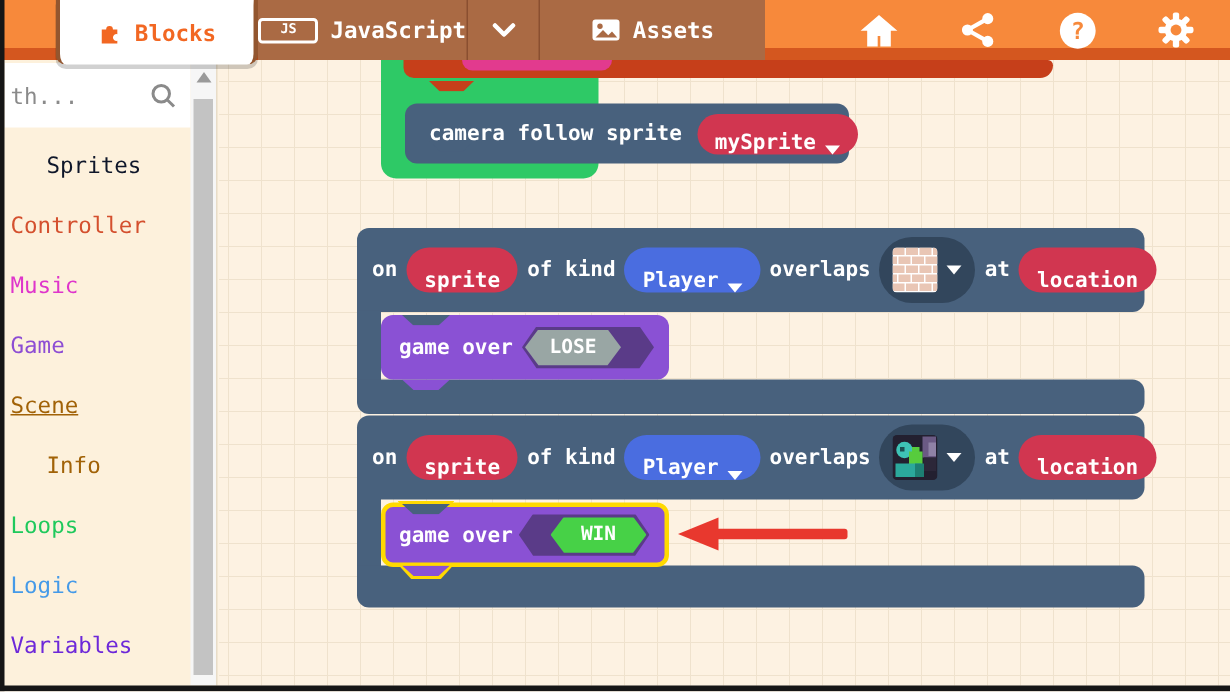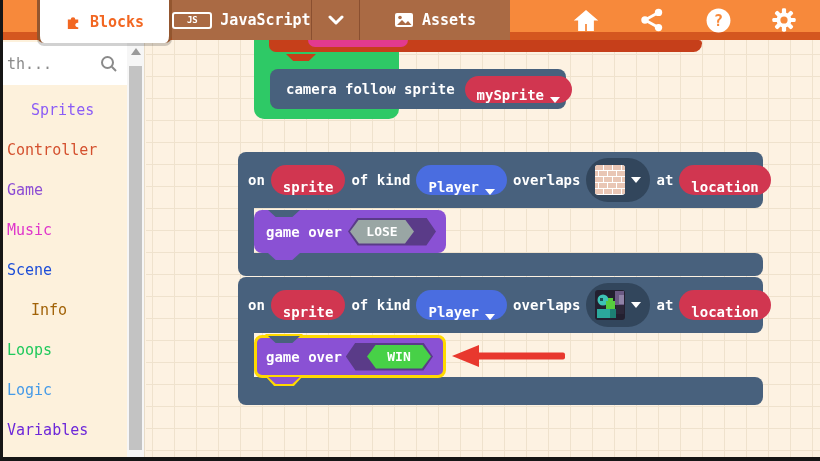--- a/index.html
+++ b/index.html
@@ -279,25 +279,25 @@
 
   <aside class="sidebar">
     <div class="searchbox">
       <span class="search-text">th...</span>
       <svg width="20" height="20" viewBox="0 0 20 20" style="margin-right:8px;">
         <circle cx="8.5" cy="8.5" r="5.5" fill="none" stroke="#8a8a8a" stroke-width="2"></circle>
         <line x1="12.8" y1="12.8" x2="17" y2="17" stroke="#8a8a8a" stroke-width="2"></line>
       </svg>
     </div>
     <div class="cats">
-      <div class="cat" style="color: #8b5cf6; padding-left: 28px;">Sprites</div>
+      <div class="cat" style="color: #0f172a; padding-left: 28px;">Sprites</div>
       <div class="cat" style="color: rgb(212, 80, 46);">Controller</div>
+      <div class="cat" style="color: rgb(223, 53, 203);">Music</div>
       <div class="cat" style="color: rgb(141, 77, 212);">Game</div>
-      <div class="cat" style="color: rgb(223, 53, 203);">Music</div>
-      <div class="cat" style="color: #1d4ed8;">Scene</div>
+      <div class="cat" style="color: #a16207; text-decoration: underline;">Scene</div>
       <div class="cat" style="color: #a16207; padding-left: 28px;">Info</div>
       <div class="cat" style="color: rgb(31, 201, 92);">Loops</div>
       <div class="cat" style="color: rgb(69, 154, 232);">Logic</div>
       <div class="cat" style="color: #6d28d9;">Variables</div>
       <div class="cat" style="color: rgb(147, 85, 224);">Math</div>
     </div>
     <div class="sb-scroll">
       <div class="sb-up"></div>
       <div class="sb-thumb"></div>
     </div>

